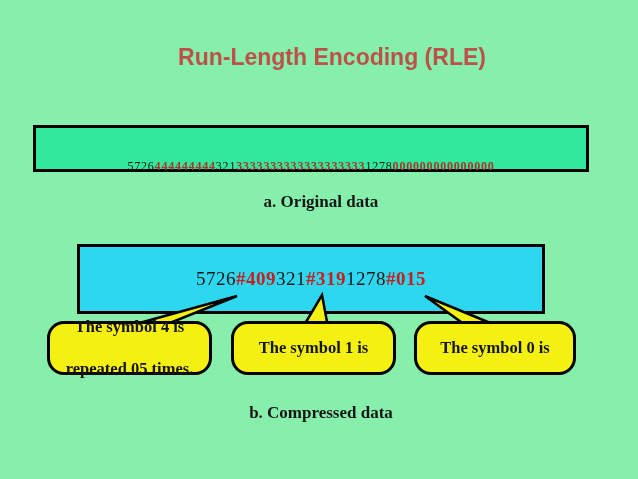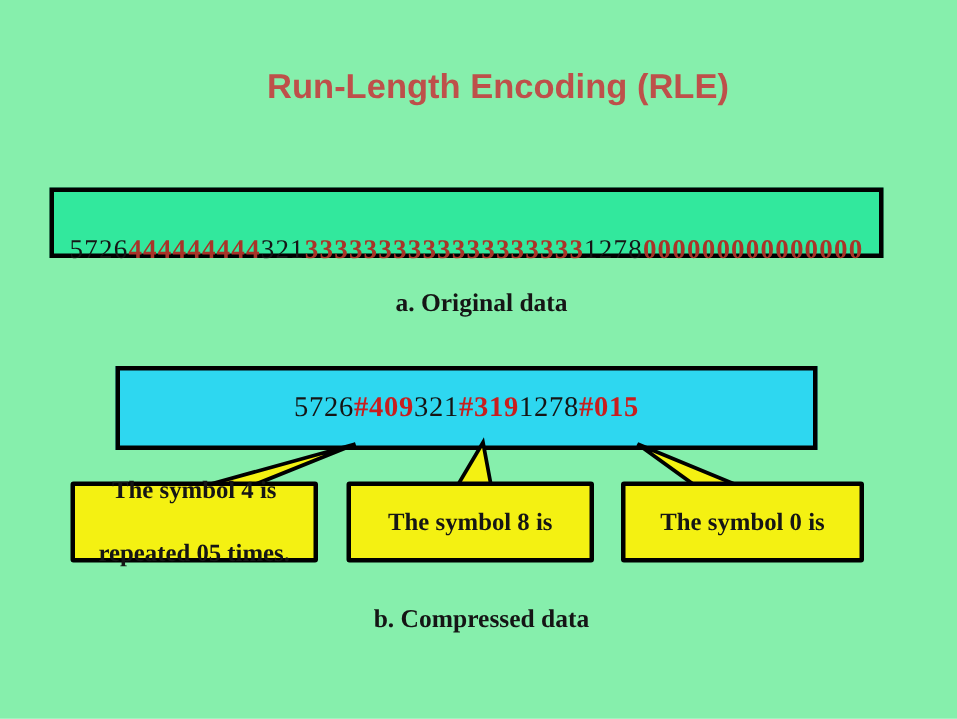--- a/index.html
+++ b/index.html
@@ -33,28 +33,28 @@
     border: 3px solid #000;
     display: flex;
     align-items: center;
     justify-content: center;
   }
   .original-box {
     left: 33px; top: 125px; width: 556px; height: 47px;
     background: var(--original-box-fill);
   }
   .compressed-box {
-    left: 77px; top: 244px; width: 468px; height: 56px;
+    left: 77px; top: 244px; width: 468px; height: 70px;
     background: var(--compressed-box-fill);
   }
   .data-line {
     font-family: "Liberation Serif", serif;
     white-space: nowrap;
   }
-  .original-box .data-line { font-size: 18px; letter-spacing: 0.8px; margin-top: 35px; }
+  .original-box .data-line { font-size: 12px; letter-spacing: 0.8px; margin-top: 35px; }
   .compressed-box .data-line { font-size: 19px; letter-spacing: 0.5px; }
   .seg-black { color: var(--text-black); }
   .seg-red { color: var(--run-red); font-weight: bold; }
   .compressed-box .seg-red { color: var(--code-red); }
   .caption {
     position: absolute;
     width: 638px;
     text-align: center;
     font-family: "Liberation Serif", serif;
     font-weight: bold;
@@ -63,21 +63,21 @@
   }
   .caption-a { left: 2px; top: 192px; }
   .caption-b { left: 2px; top: 403px; }
   .tails-svg { position: absolute; left: 0; top: 0; z-index: 1; }
   .tails-svg polygon { fill: var(--callout-fill); stroke: #000; stroke-width: 2.5; }
   .callout {
     position: absolute;
     top: 321px; height: 54px;
     background: var(--callout-fill);
     border: 3px solid #000;
-    border-radius: 2px;
+    border-radius: 17px;
     display: flex;
     flex-direction: column;
     align-items: center;
     justify-content: center;
     z-index: 2;
     font-family: "Liberation Serif", serif;
     font-weight: bold;
     font-size: 16.5px;
     line-height: 22px;
     color: var(--text-black);
@@ -113,21 +113,21 @@
     <polygon points="125,327 160,327 237,296"></polygon>
     <polygon points="303,327 328,327 322,295"></polygon>
     <polygon points="468,327 500,327 425,296"></polygon>
   </svg>
 
   <div class="callout callout-1">
     <div>The symbol 4 is</div>
     <div>repeated 05 times.</div>
   </div>
   <div class="callout callout-2">
-    <div>The symbol 8 is</div>
+    <div>The symbol 1 is</div>
   </div>
   <div class="callout callout-3">
     <div>The symbol 0 is</div>
   </div>
 
   <div class="caption caption-b">b. Compressed data</div>
 
 </div>
 
 </body></html>

